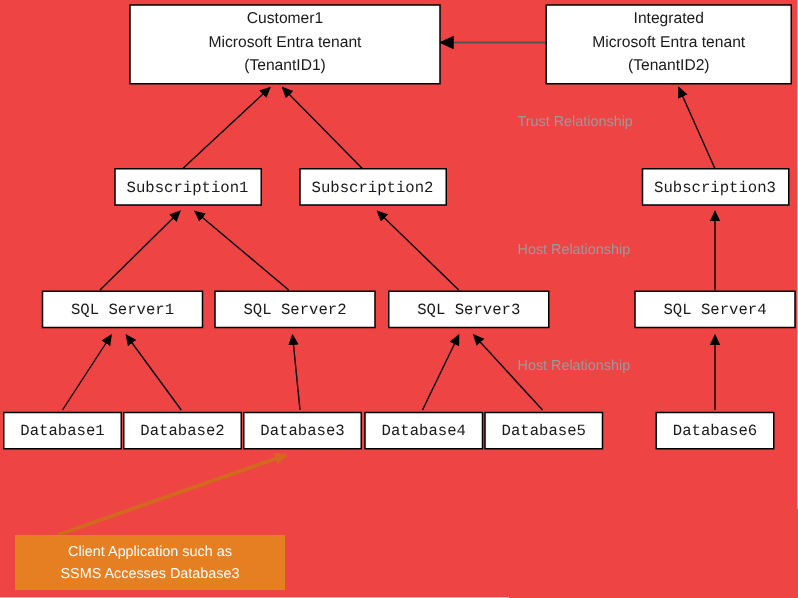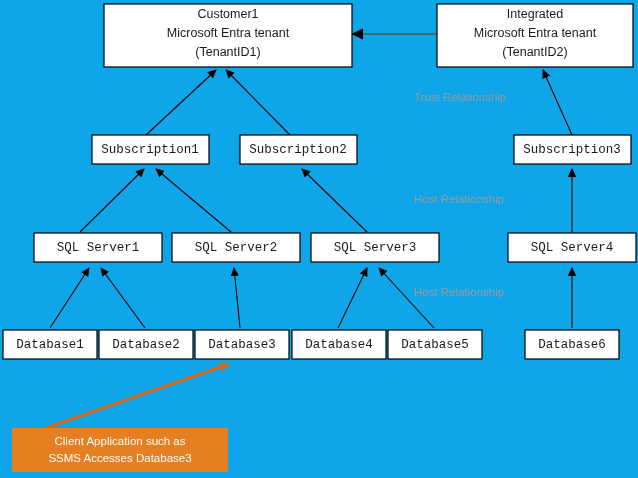--- a/index.html
+++ b/index.html
@@ -4,21 +4,21 @@
 <style>
   html, body {
     margin: 0;
     padding: 0;
     background: #ffffff;
   }
   #diagram-root {
     position: relative;
     width: 638px;
     height: 478px;
-    background: #0ea5e9;
+    background: #ef4444;
     overflow: hidden;
     font-family: "Liberation Sans", sans-serif;
   }
   svg#diagram-svg {
     position: absolute;
     top: 0;
     left: 0;
     width: 638px;
     height: 478px;
   }

